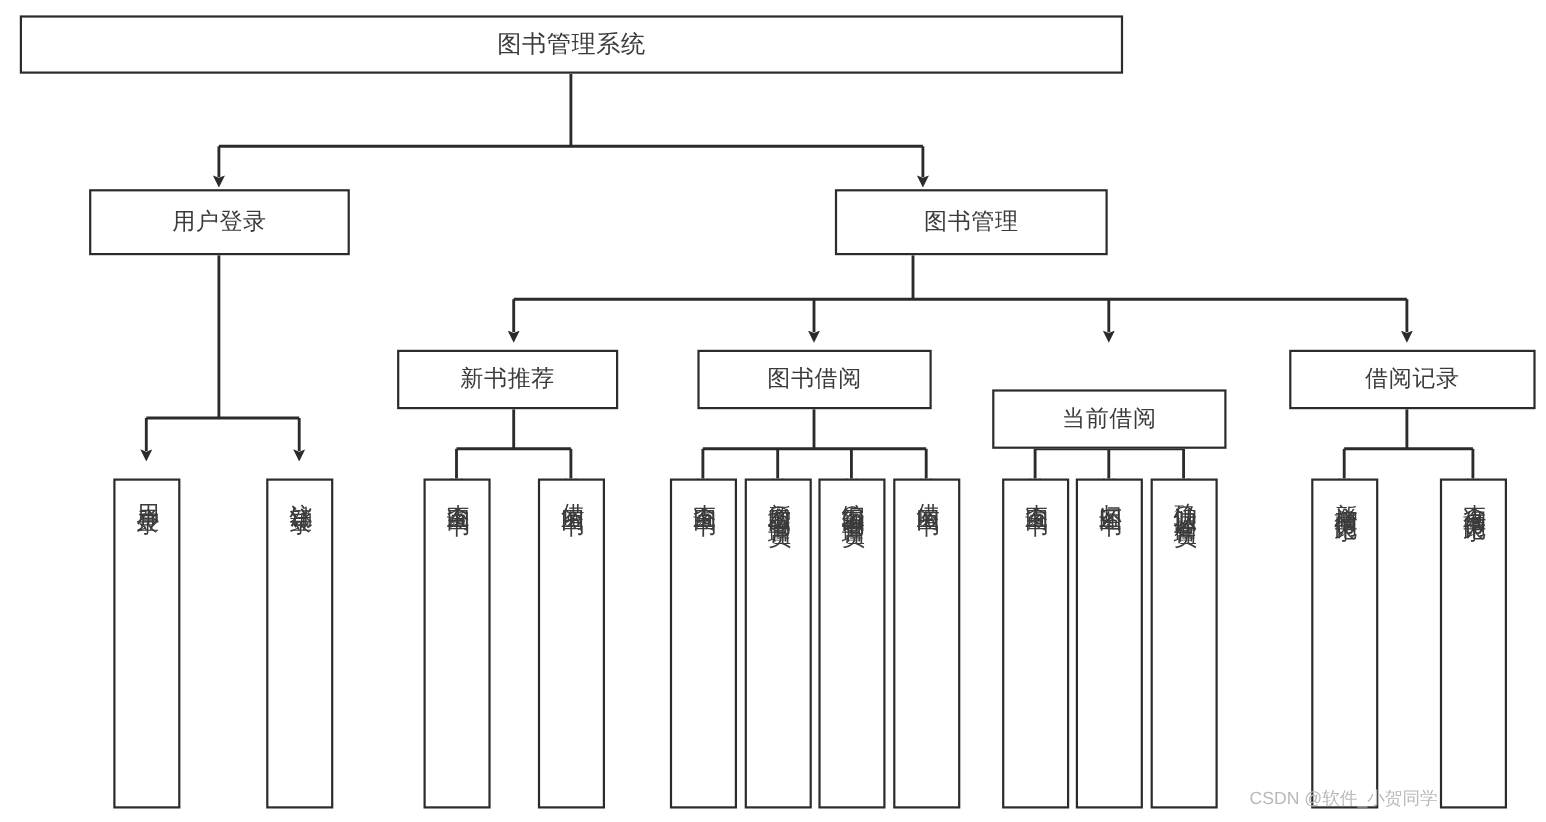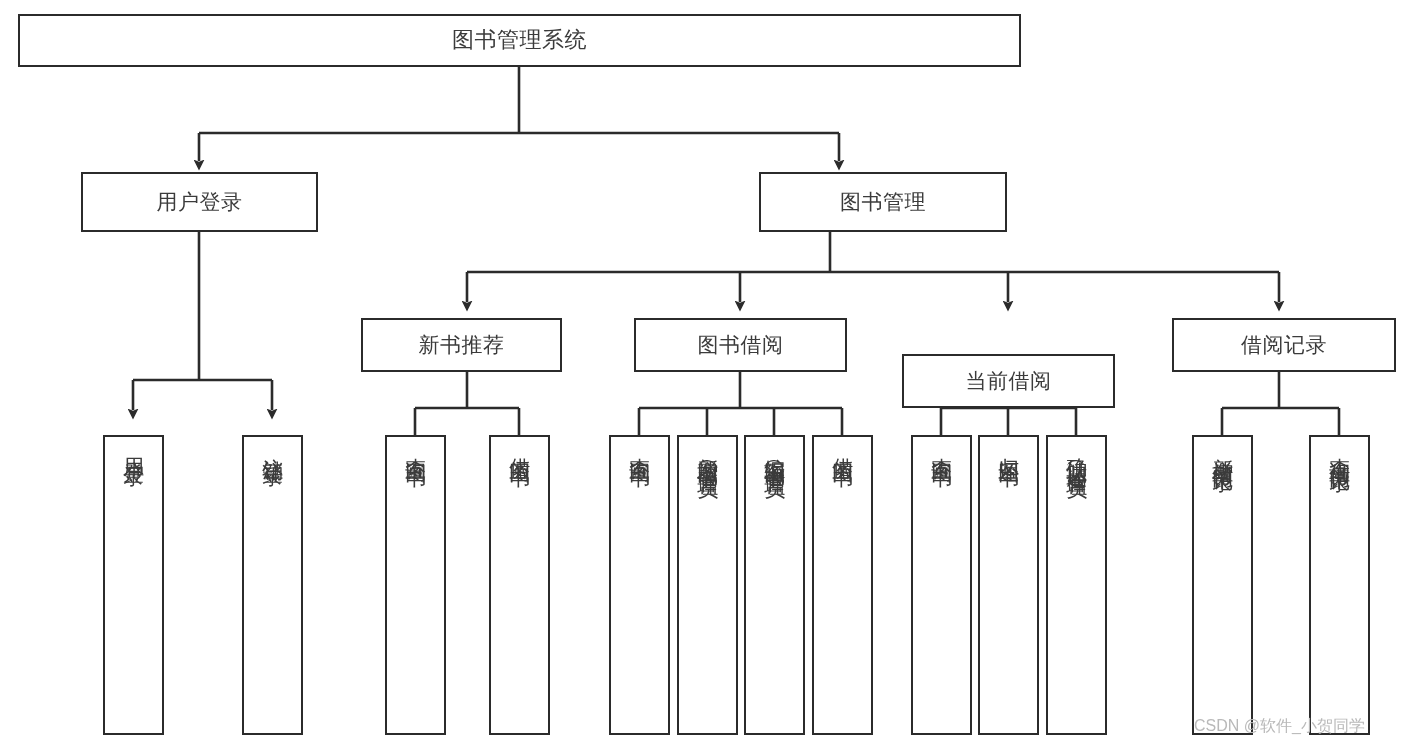--- a/index.html
+++ b/index.html
@@ -183,17 +183,17 @@
     <span class="label">确认归还（管理员）</span>
   </div>
 
   <div class="node vert" style="left:1192px; top:435px; width:61px; height:300px;">
     <span class="label">新增借阅记录</span>
   </div>
   <div class="node vert" style="left:1309px; top:435px; width:61px; height:300px;">
     <span class="label">查询借阅记录</span>
   </div>
 
-  <div class="watermark" style="left:1194px; top:716px;">
+  <div class="watermark" style="left:1136px; top:716px;">
     <span>CSDN @软件_小贺同学</span>
   </div>
 
 </div>
 
 </body></html>

